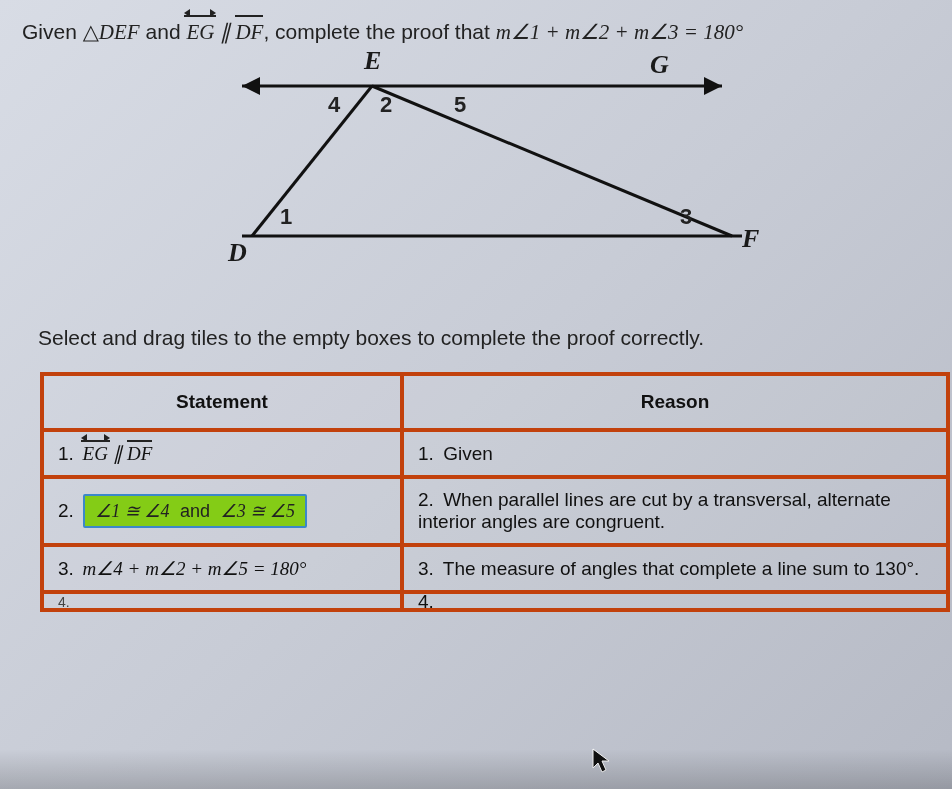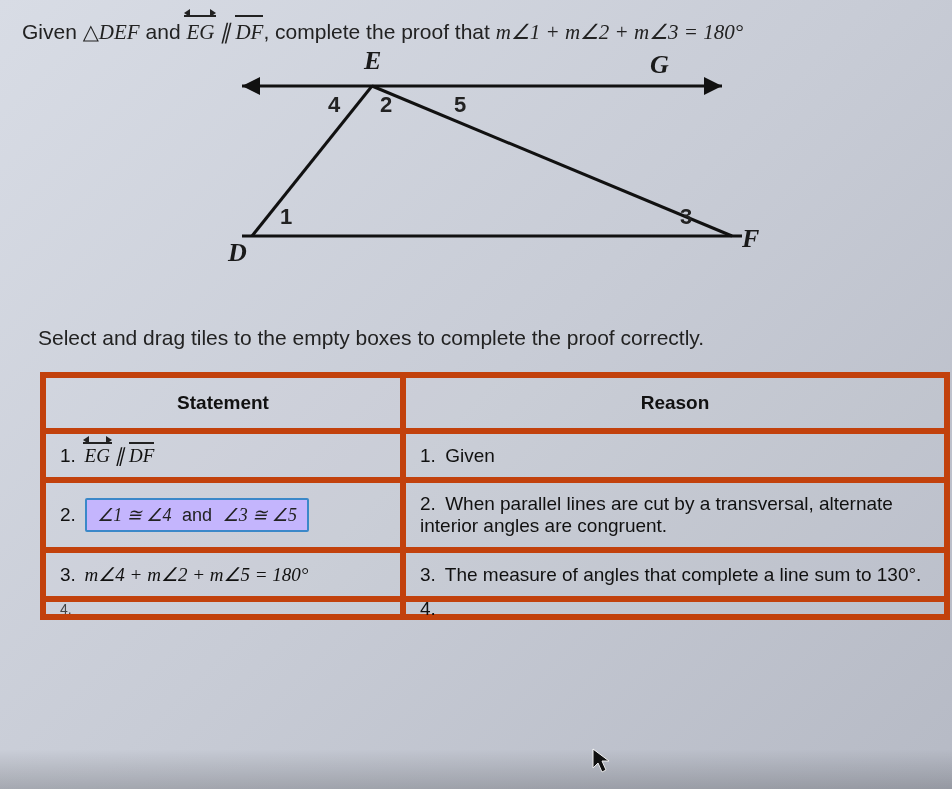--- a/index.html
+++ b/index.html
@@ -61,39 +61,39 @@
   }
 
   
   .proof-wrap { padding-left: 18px; }
   table.proof {
     border-collapse: collapse;
     width: 910px;
     background: rgba(255,255,255,0.04);
   }
   table.proof th, table.proof td {
-    border: 6px solid #c2410c;
+    border: 4px solid #c2410c;
     padding: 10px 14px;
     font-size: 19px;
     vertical-align: middle;
     text-align: left;
     color:#111;
   }
   table.proof th {
     font-weight: bold;
     text-align: center;
     height: 56px;
   }
   .col-stmt { width: 360px; }
   .mathcell { font-family:"Times New Roman", serif; font-style: italic; font-size:20px; }
 
   .tile {
     display:inline-block;
     border: 2px solid #3b88c9;
-    background: #c4b5fd;
+    background: #84cc16;
     padding: 4px 10px;
     font-family:"Times New Roman", serif;
     font-style: italic;
     font-size: 18px;
     color:#222;
     border-radius:2px;
   }
   .tile-sep { font-style: normal; padding: 0 6px; font-family: Arial,sans-serif; }
 
   .rownum { font-style: normal; font-family: Arial,sans-serif; margin-right:4px; }

